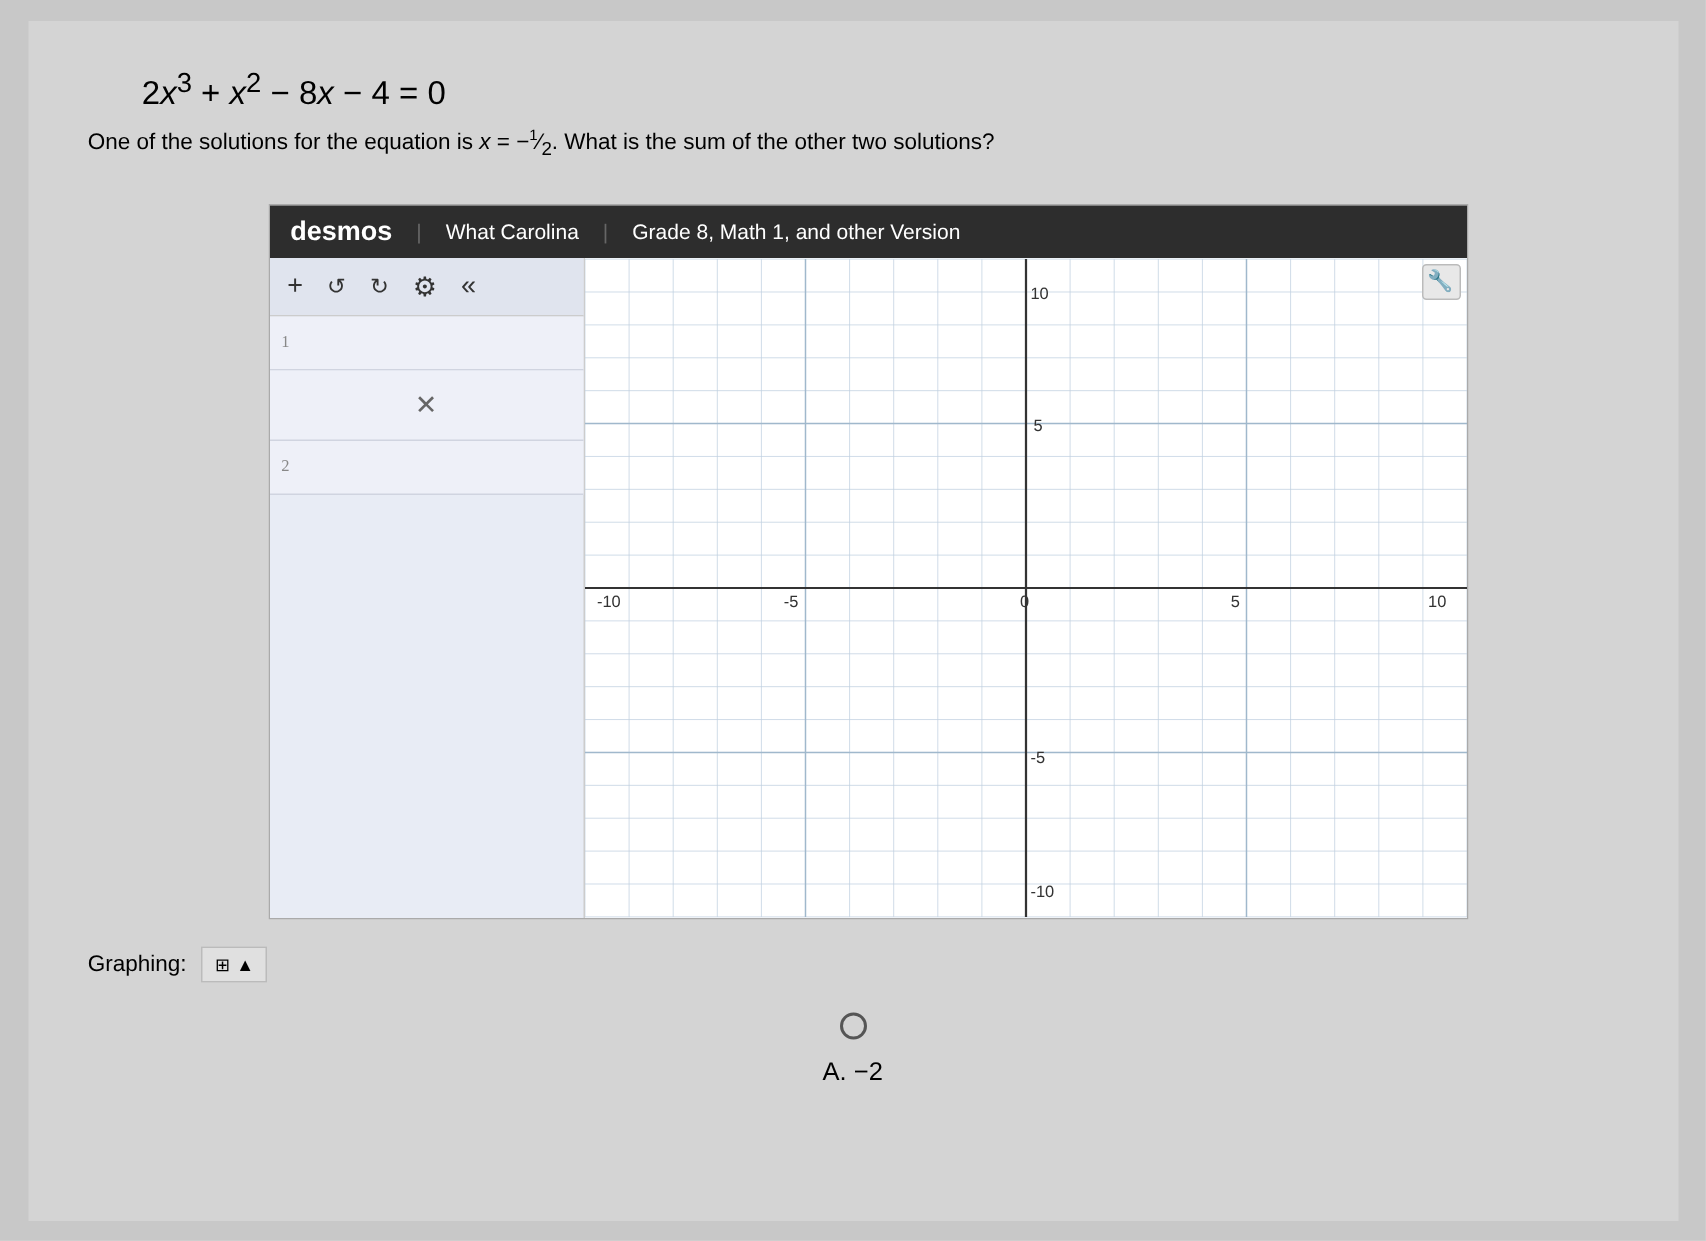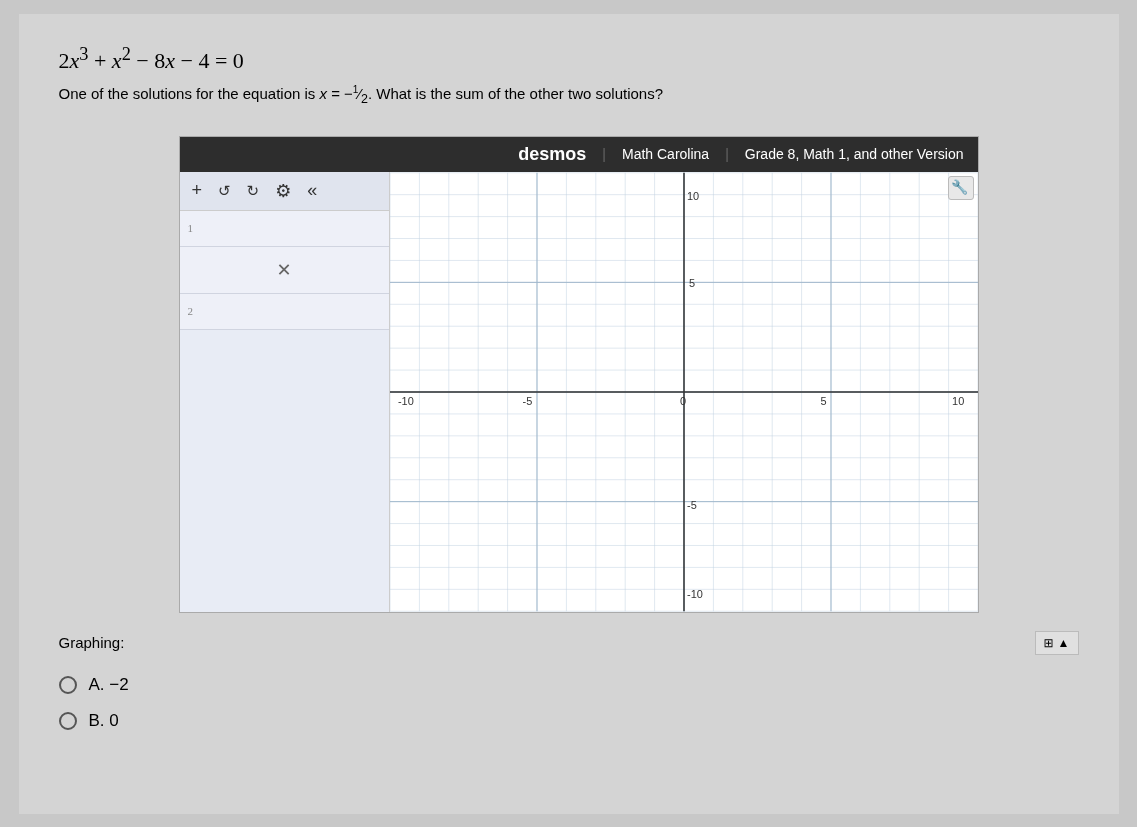--- a/index.html
+++ b/index.html
@@ -16,21 +16,22 @@
     .page {
       background: #d4d4d4;
       width: 1100px;
       height: 800px;
       padding: 30px 40px;
       position: relative;
     }
     .equation {
       font-size: 22px;
       margin-bottom: 10px;
-      font-family: Liberation Serif, serif;
+      font-family: Liberation Sans, sans-serif;
+      margin-left: 36px;
     }
     .subtitle {
       font-size: 15px;
       margin-bottom: 30px;
       font-family: Arial, sans-serif;
     }
     .subtitle sup { font-size: 10px; }
     .desmos-container {
       display: flex;
       flex-direction: column;
@@ -41,21 +42,20 @@
     }
     .desmos-top-bar {
       background: #2d2d2d;
       color: #fff;
       display: flex;
       align-items: center;
       padding: 7px 14px;
       gap: 12px;
       font-size: 14px;
       font-family: Arial, sans-serif;
-      justify-content: flex-end;
     }
     .desmos-brand {
       font-weight: bold;
       font-size: 18px;
       font-family: Arial, sans-serif;
     }
     .bar-sep {
       color: #666;
       margin: 0 4px;
     }
@@ -120,21 +120,20 @@
       width: 100%;
       height: 100%;
     }
     
     .graphing-section {
       margin-top: 18px;
       margin-left: 0;
       display: flex;
       align-items: center;
       gap: 10px;
-      justify-content: space-between;
     }
     .graphing-label {
       font-size: 15px;
       font-family: Arial, sans-serif;
     }
     .table-btn {
       background: #e0e0e0;
       border: 1px solid #bbb;
       padding: 4px 8px;
       font-size: 12px;
@@ -149,20 +148,21 @@
       display: flex;
       flex-direction: column;
       gap: 16px;
     }
     .choice-row {
       display: flex;
       align-items: center;
       gap: 12px;
       font-size: 17px;
       font-family: Arial, sans-serif;
+      flex-direction: column;
     }
     .radio-circle {
       width: 18px;
       height: 18px;
       border-radius: 50%;
       border: 2px solid #555;
       background: transparent;
       display: inline-block;
       cursor: pointer;
     }
@@ -198,21 +198,21 @@
 
   <div class="subtitle">
     One of the solutions for the equation is <i>x</i> = −<sup>1</sup>⁄<sub>2</sub>. What is the sum of the other two solutions?
   </div>
 
   <div class="desmos-container">
 
     <div class="desmos-top-bar">
       <span class="desmos-brand">desmos</span>
       <span class="bar-sep">|</span>
-      <span>Math Carolina</span>
+      <span>What Carolina</span>
       <span class="bar-sep">|</span>
       <span>Grade 8, Math 1, and other Version</span>
     </div>
 
     <div class="desmos-body">
 
       <div class="expression-panel">
         <div class="expr-toolbar">
           <button class="toolbar-btn">+</button>
           <button class="toolbar-btn" style="font-size:15px;">↺</button>
@@ -329,19 +329,15 @@
       <span>⊞</span>
       <span>▲</span>
     </button>
   </div>
 
   <div class="choices">
     <div class="choice-row">
       <span class="radio-circle"></span>
       <span>A. −2</span>
     </div>
-    <div class="choice-row">
-      <span class="radio-circle"></span>
-      <span>B. 0</span>
-    </div>
   </div>
 
 </div>
 
 </body></html>

